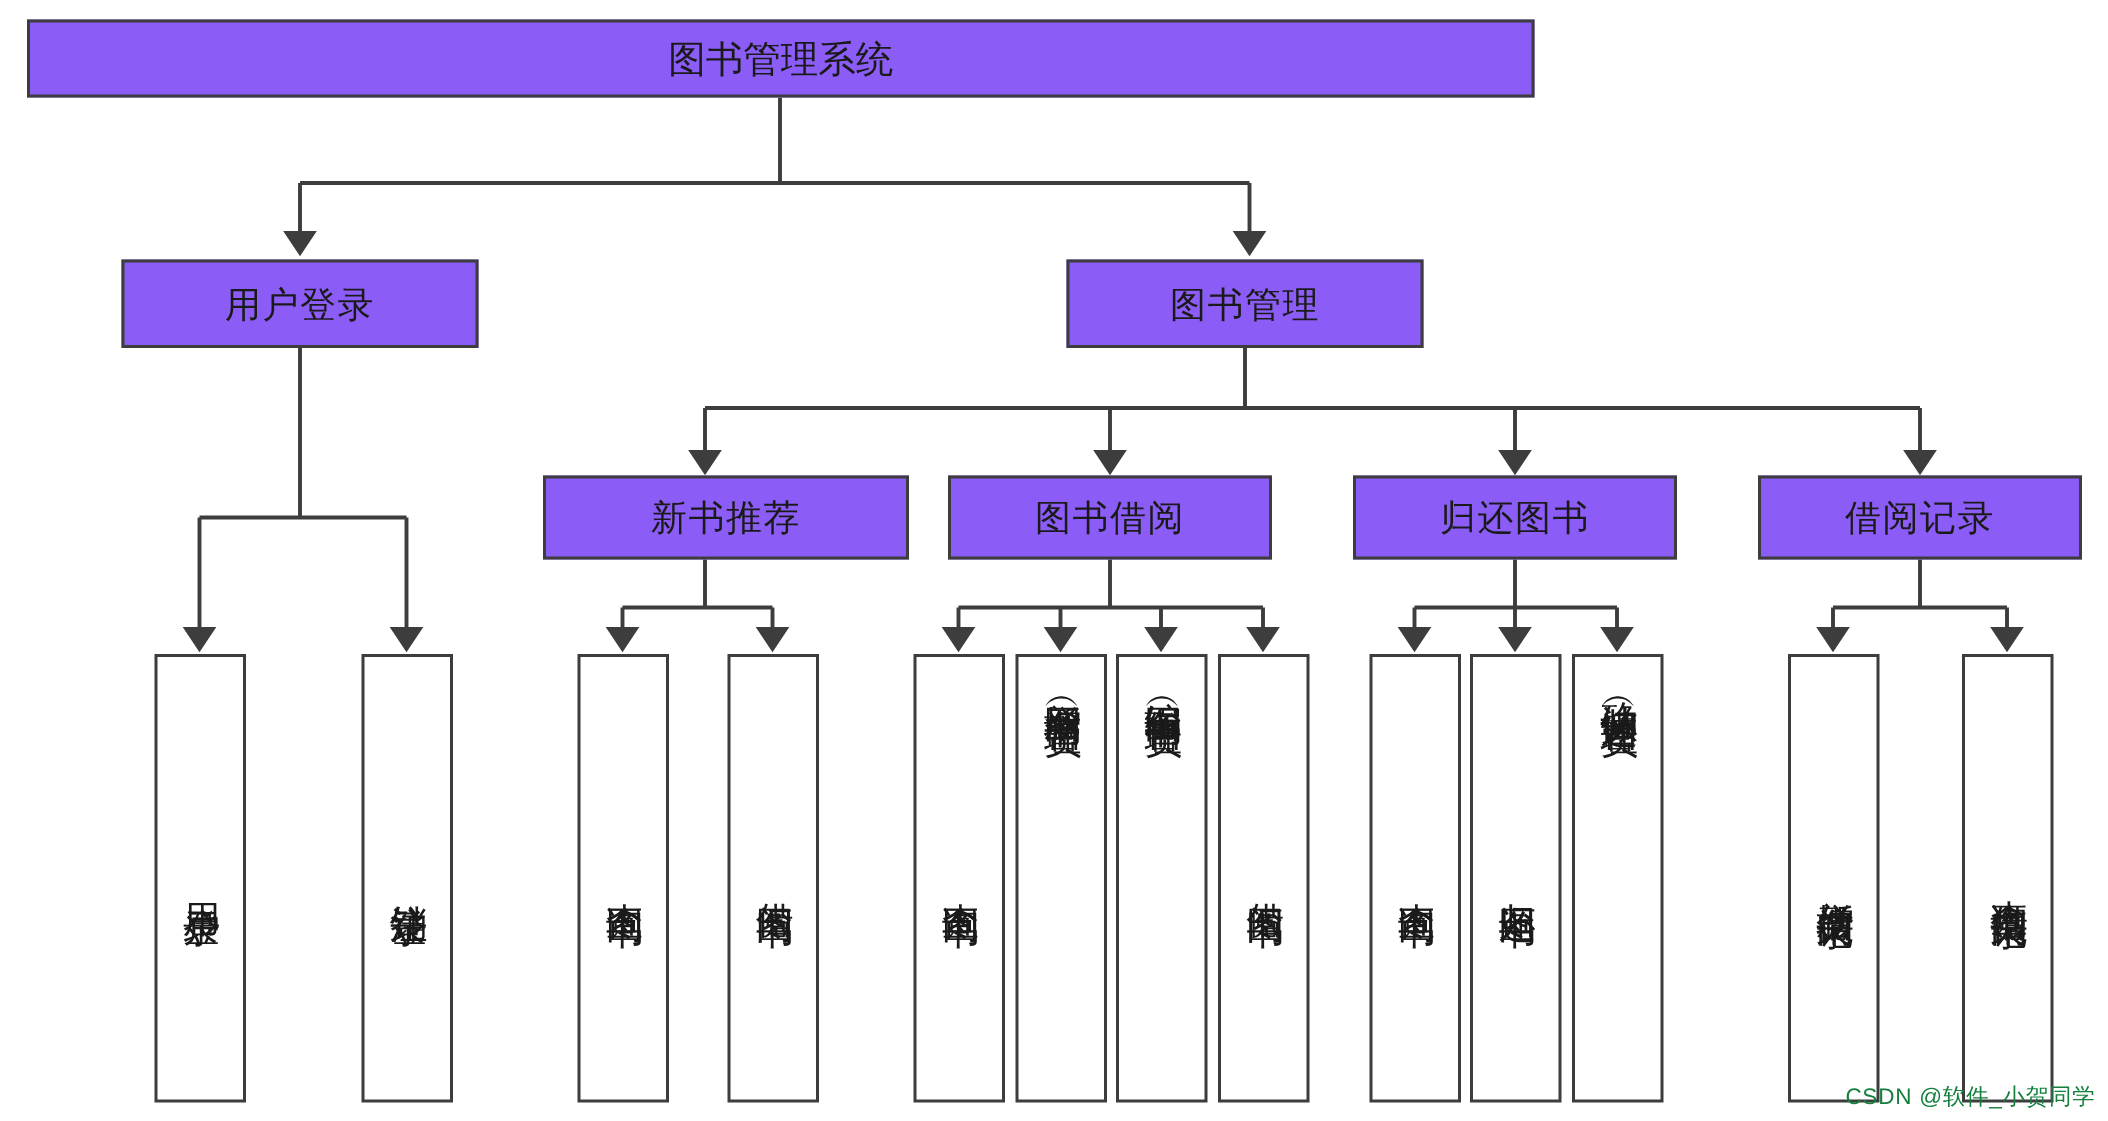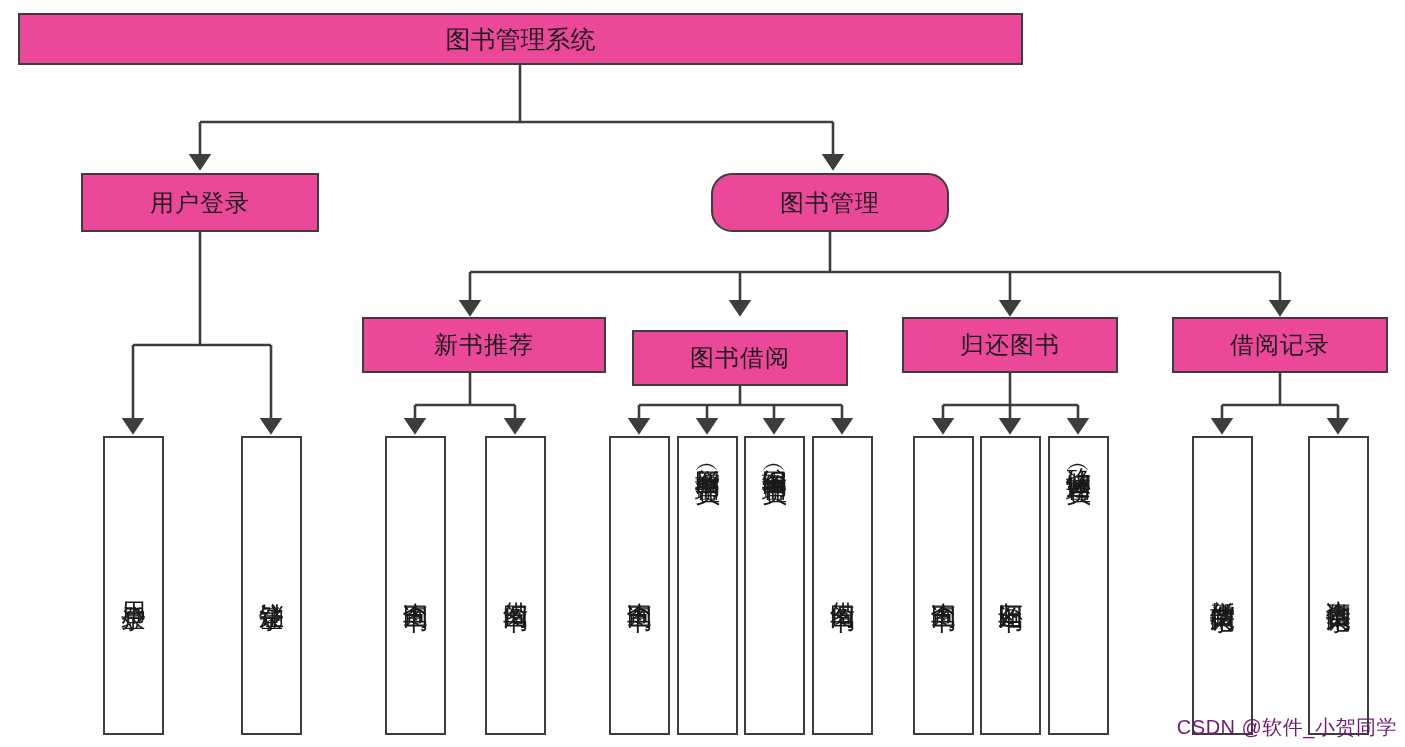--- a/index.html
+++ b/index.html
@@ -5,21 +5,21 @@
   html,body{margin:0;padding:0;}
   body{
     width:1405px;height:747px;background:#ffffff;
     font-family:"Liberation Sans","DejaVu Sans",sans-serif;
     overflow:hidden;position:relative;
   }
   #canvas{position:absolute;left:0;top:0;width:1405px;height:747px;}
   .svg-layer{position:absolute;left:0;top:0;width:1405px;height:747px;}
   .node{
     position:absolute;
-    background:#ec4899;
+    background:#8b5cf6;
     border:2.5px solid #3d3d3d;
     box-sizing:border-box;
     display:flex;align-items:center;justify-content:center;
     color:#1a1a1a;
   }
   .node.h-node{
     font-size:24px;
     letter-spacing:1px;
   }
   .node.root{font-size:25px;}
@@ -40,22 +40,22 @@
     font-size:25px;
     line-height:1.08;
     letter-spacing:2px;
     white-space:nowrap;
     display:block;
   }
   .leaf.center-v{align-items:center;padding-top:0;}
   .watermark{
     position:absolute;
     right:8px;bottom:6px;
-    font-size:20px;
-    color:#701a75;
+    font-size:15px;
+    color:#15803d;
     letter-spacing:0.5px;
     white-space:nowrap;
     z-index:5;
   }
 </style>
 </head>
 <body>
 
 <div id="canvas">
 
@@ -109,28 +109,28 @@
     </g>
   </svg>
 
   <div class="node root" style="left:18px;top:13px;width:1005px;height:52px;">
     <span>图书管理系统</span>
   </div>
 
   <div class="node h-node" style="left:81px;top:173px;width:238px;height:59px;">
     <span>用户登录</span>
   </div>
-  <div class="node h-node" style="left:711px;top:173px;width:238px;height:59px;border-radius:21px;">
+  <div class="node h-node" style="left:711px;top:173px;width:238px;height:59px;">
     <span>图书管理</span>
   </div>
 
   <div class="node h-node" style="left:362px;top:317px;width:244px;height:56px;">
     <span>新书推荐</span>
   </div>
-  <div class="node h-node" style="left:632px;top:317px;width:216px;height:56px;margin-top:13px;">
+  <div class="node h-node" style="left:632px;top:317px;width:216px;height:56px;">
     <span>图书借阅</span>
   </div>
   <div class="node h-node" style="left:902px;top:317px;width:216px;height:56px;">
     <span>归还图书</span>
   </div>
   <div class="node h-node" style="left:1172px;top:317px;width:216px;height:56px;justify-content:center;">
     <span>借阅记录</span>
   </div>
 
   <div class="leaf center-v" style="left:103px;top:436px;width:61px;height:299px;">

